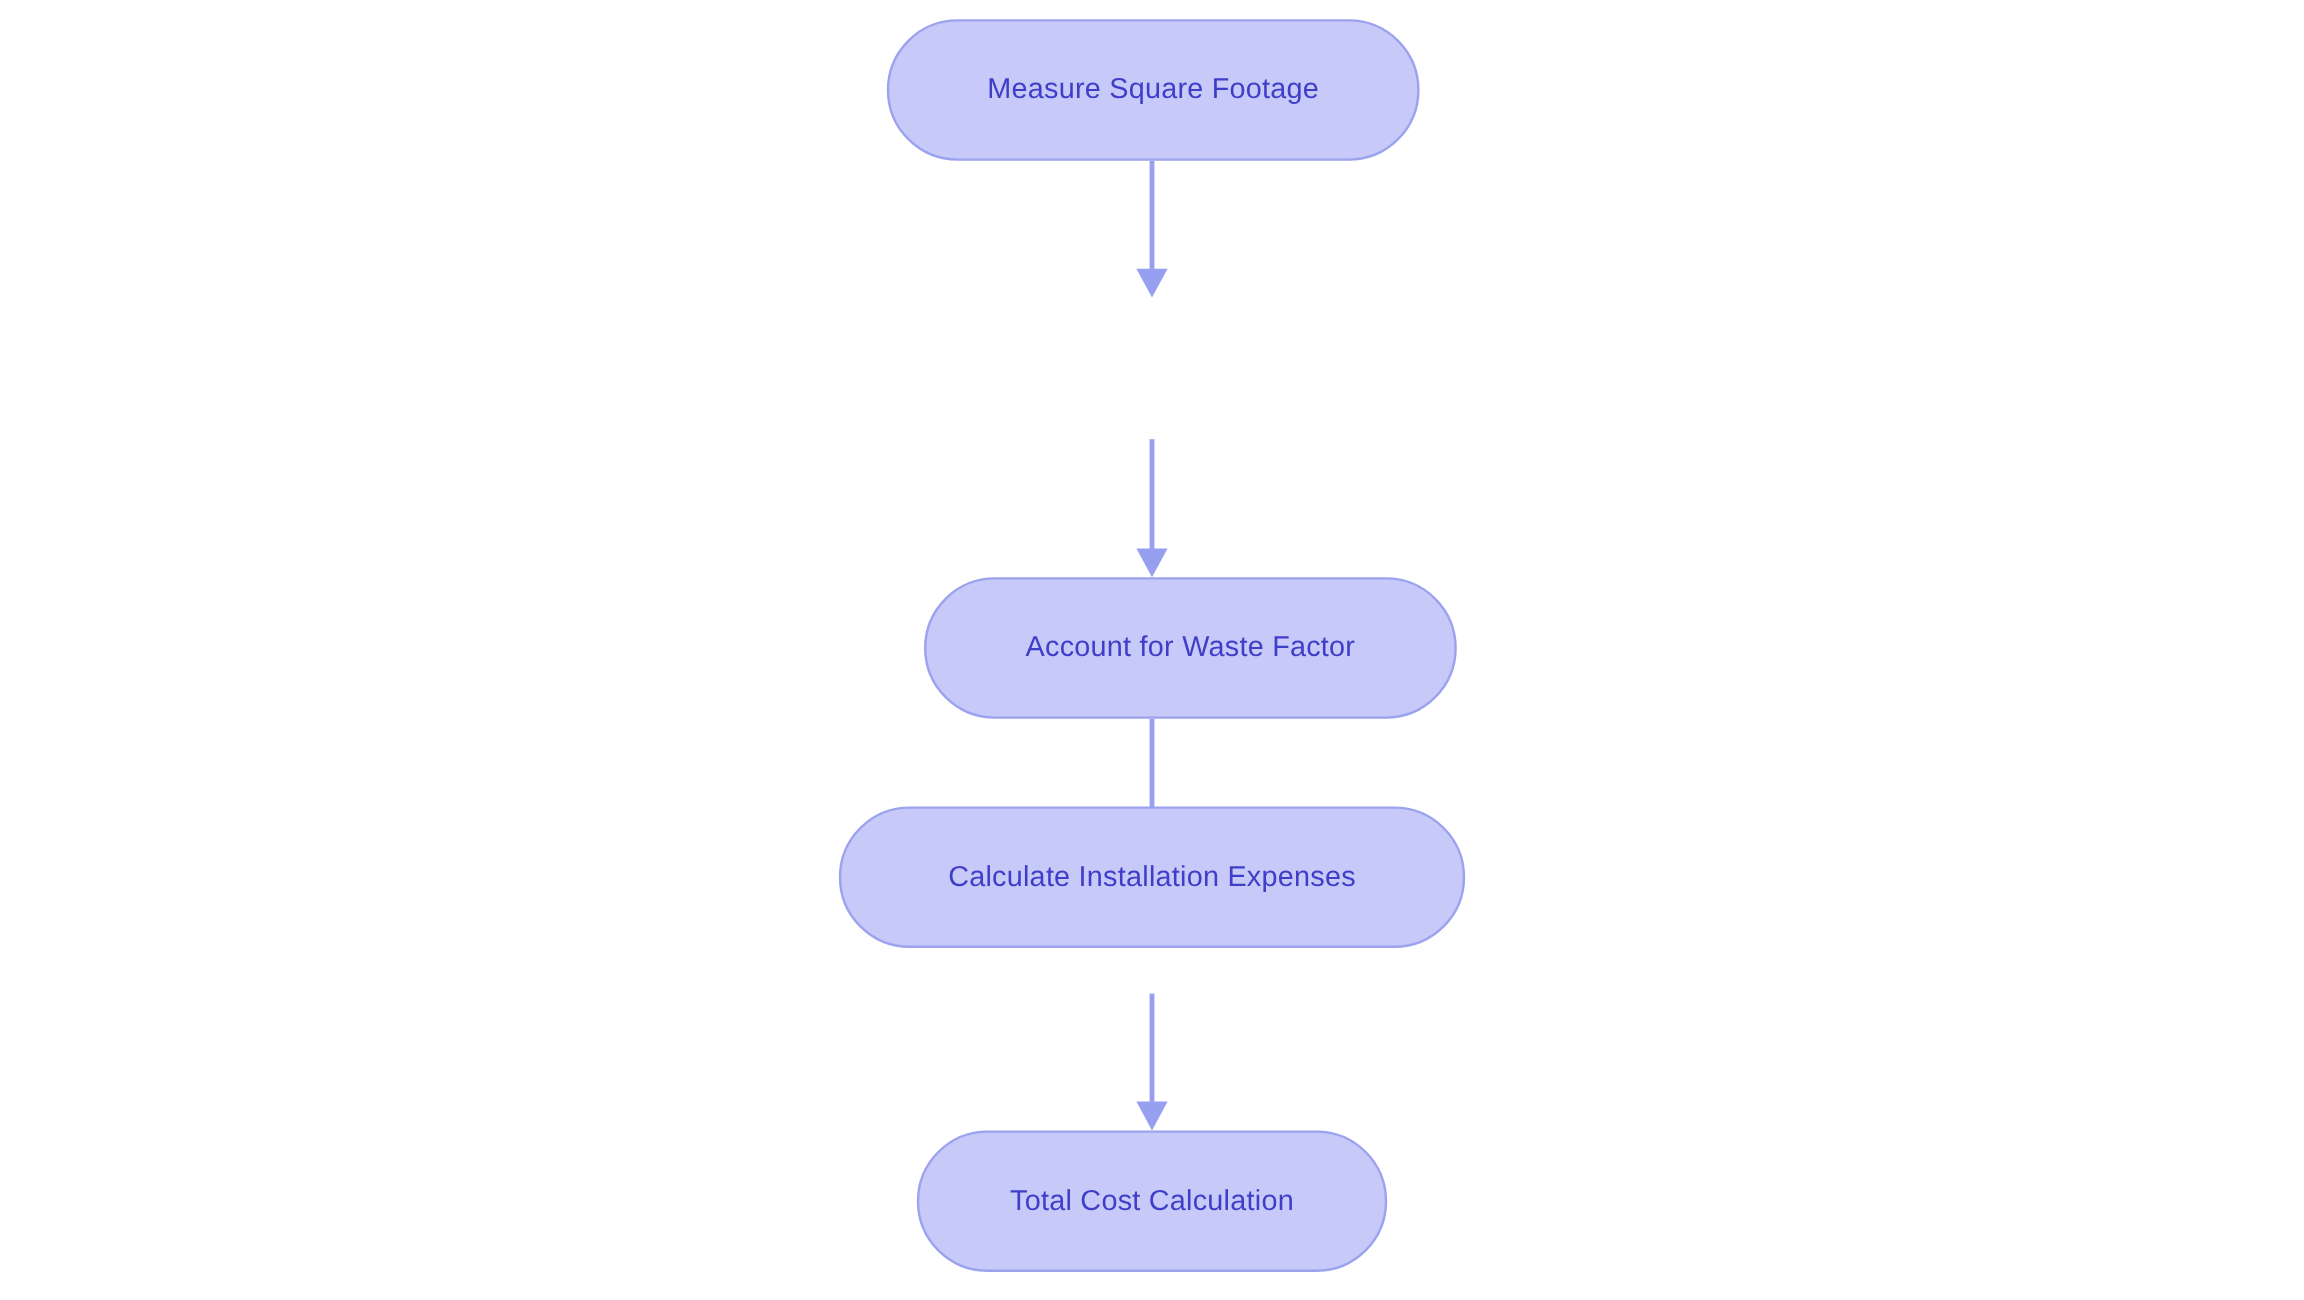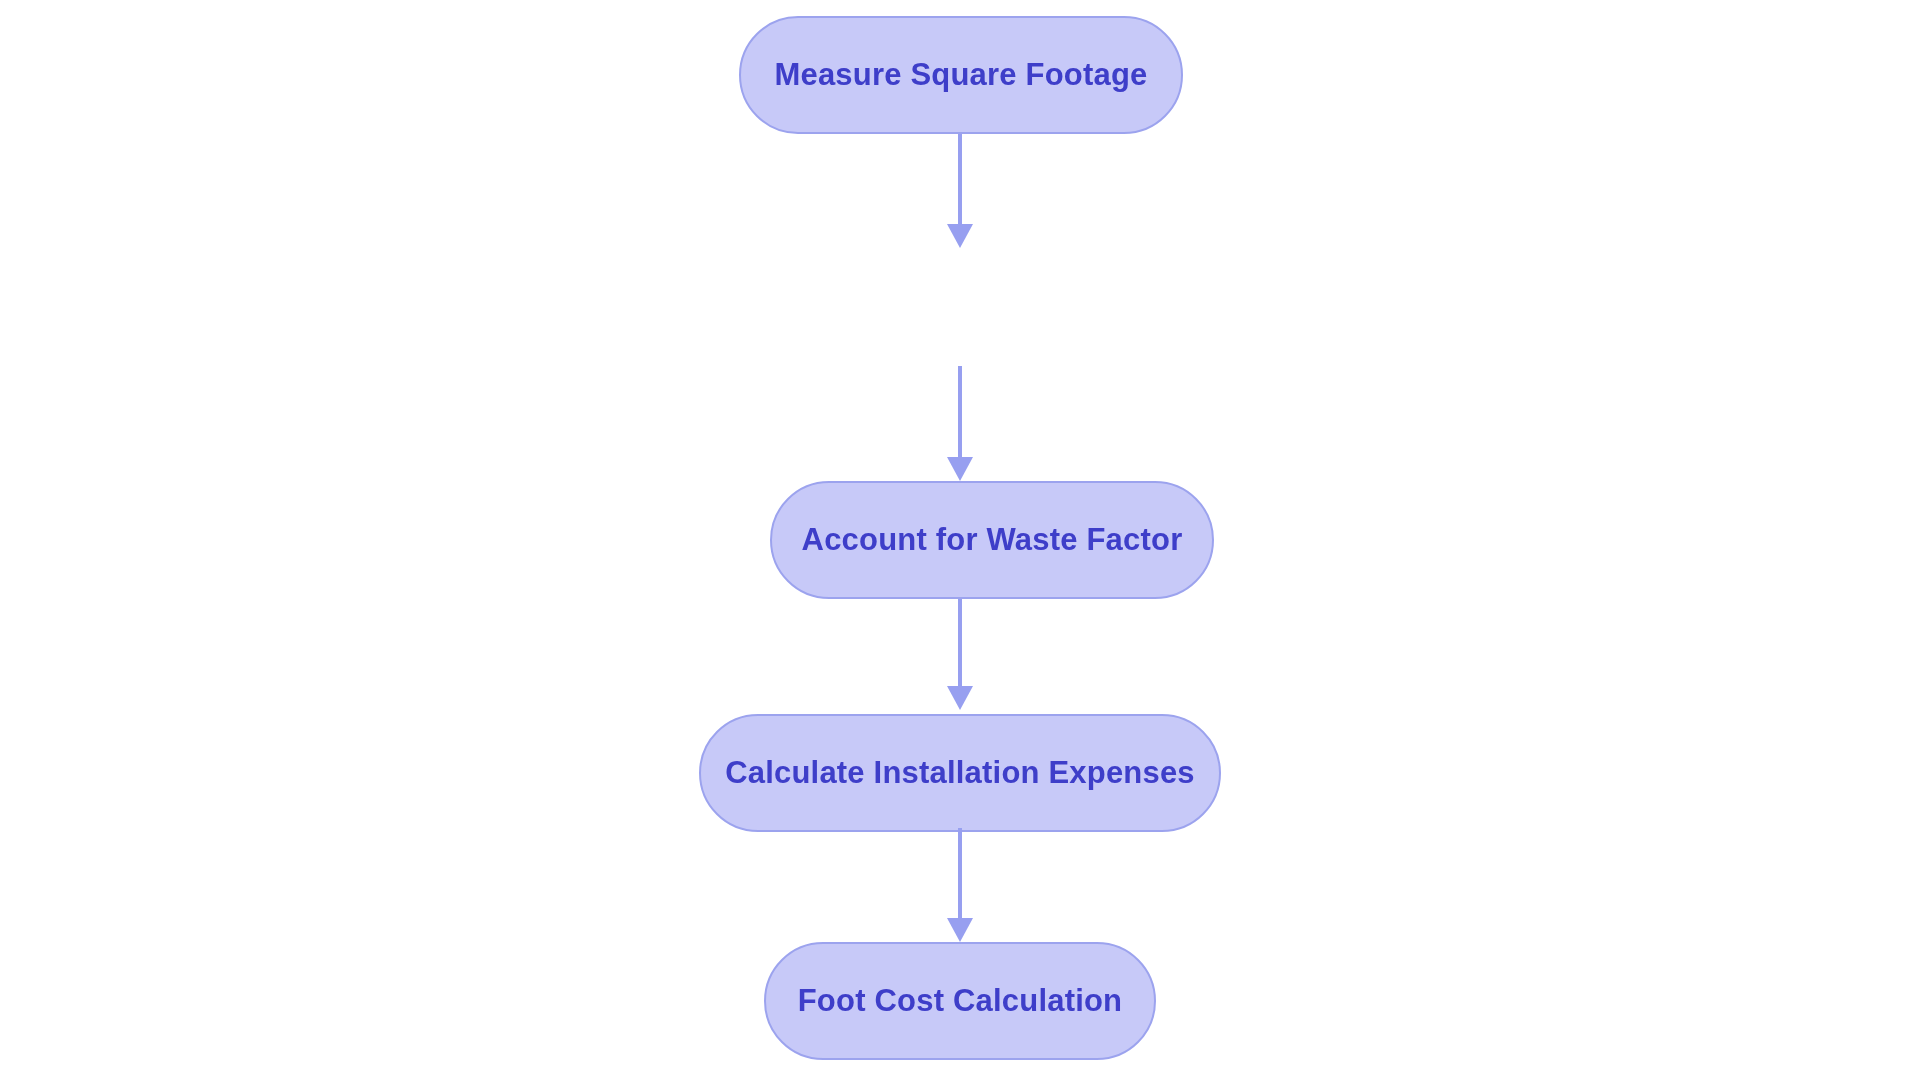--- a/index.html
+++ b/index.html
@@ -21,31 +21,31 @@
     box-sizing: border-box;
     background: var(--node-fill, #c7c9f8);
     border: 2px solid var(--node-border, #9ca3ee);
     border-radius: 59px;
     display: flex;
     align-items: center;
     justify-content: center;
   }
   .node-label {
     color: var(--node-text, #3e3ec9);
-    font-size: 31px;
-    font-weight: 700;
+    font-size: 24px;
+    font-weight: 400;
     letter-spacing: 0.2px;
     white-space: nowrap;
     text-align: left;
   }
   
   .node-1 { left: 739px; top: 16px;  width: 444px; }
   .node-2 { left: 692px; top: 248px; width: 536px; }
   .node-3 { left: 770px; top: 481px; width: 444px; }
-  .node-4 { left: 699px; top: 714px; width: 522px; }
+  .node-4 { left: 699px; top: 672px; width: 522px; }
   .node-5 { left: 764px; top: 942px; width: 392px; }
 
   .arrow {
     position: absolute;
     left: 947px;           
     width: 26px;
   }
   .arrow-1 { top: 134px; height: 114px; }
   .arrow-2 { top: 366px; height: 115px; }
   .arrow-3 { top: 599px; height: 111px; }
@@ -103,16 +103,16 @@
   <div class="node node-4">
     <span class="node-label">Calculate Installation Expenses</span>
   </div>
 
   <div class="arrow arrow-4">
     <div class="arrow-line"></div>
     <div class="arrow-head"></div>
   </div>
 
   <div class="node node-5">
-    <span class="node-label">Foot Cost Calculation</span>
+    <span class="node-label">Total Cost Calculation</span>
   </div>
 
 </div>
 
 </body></html>

